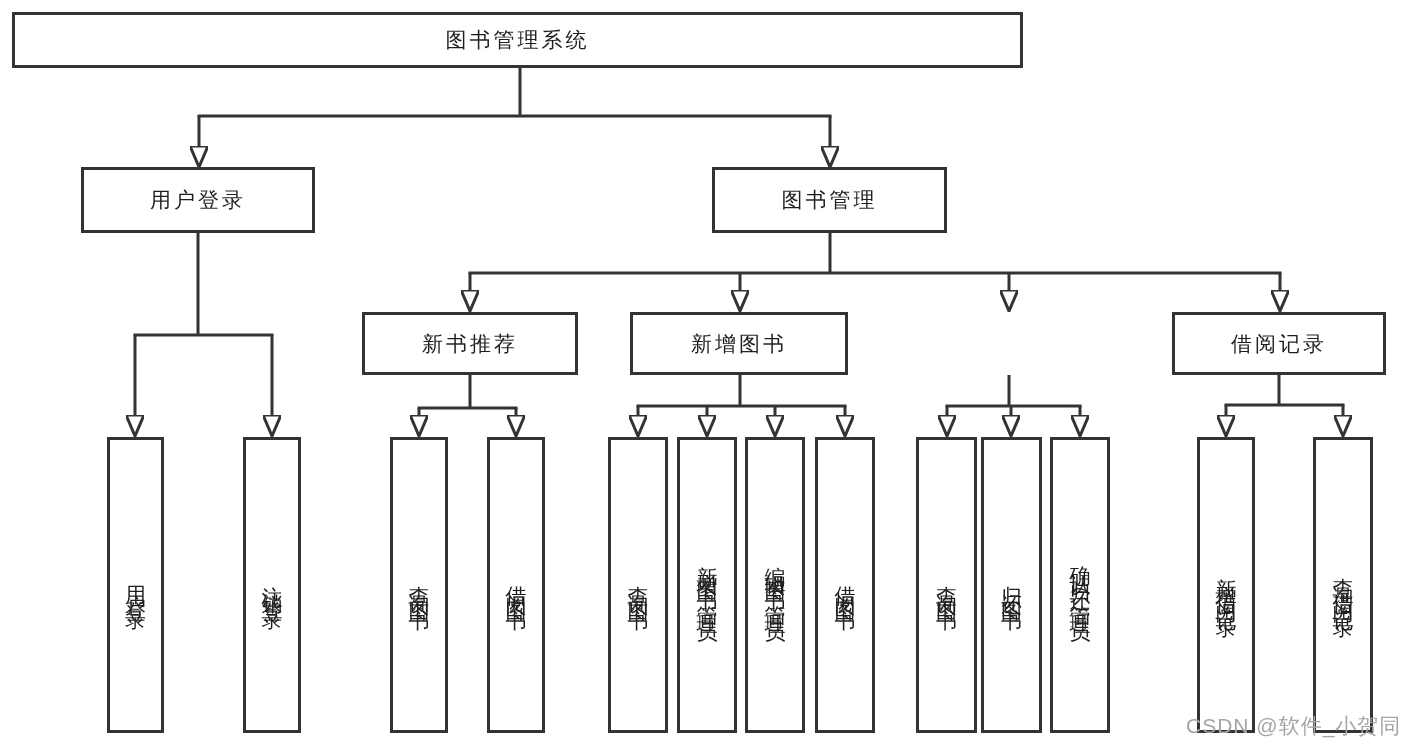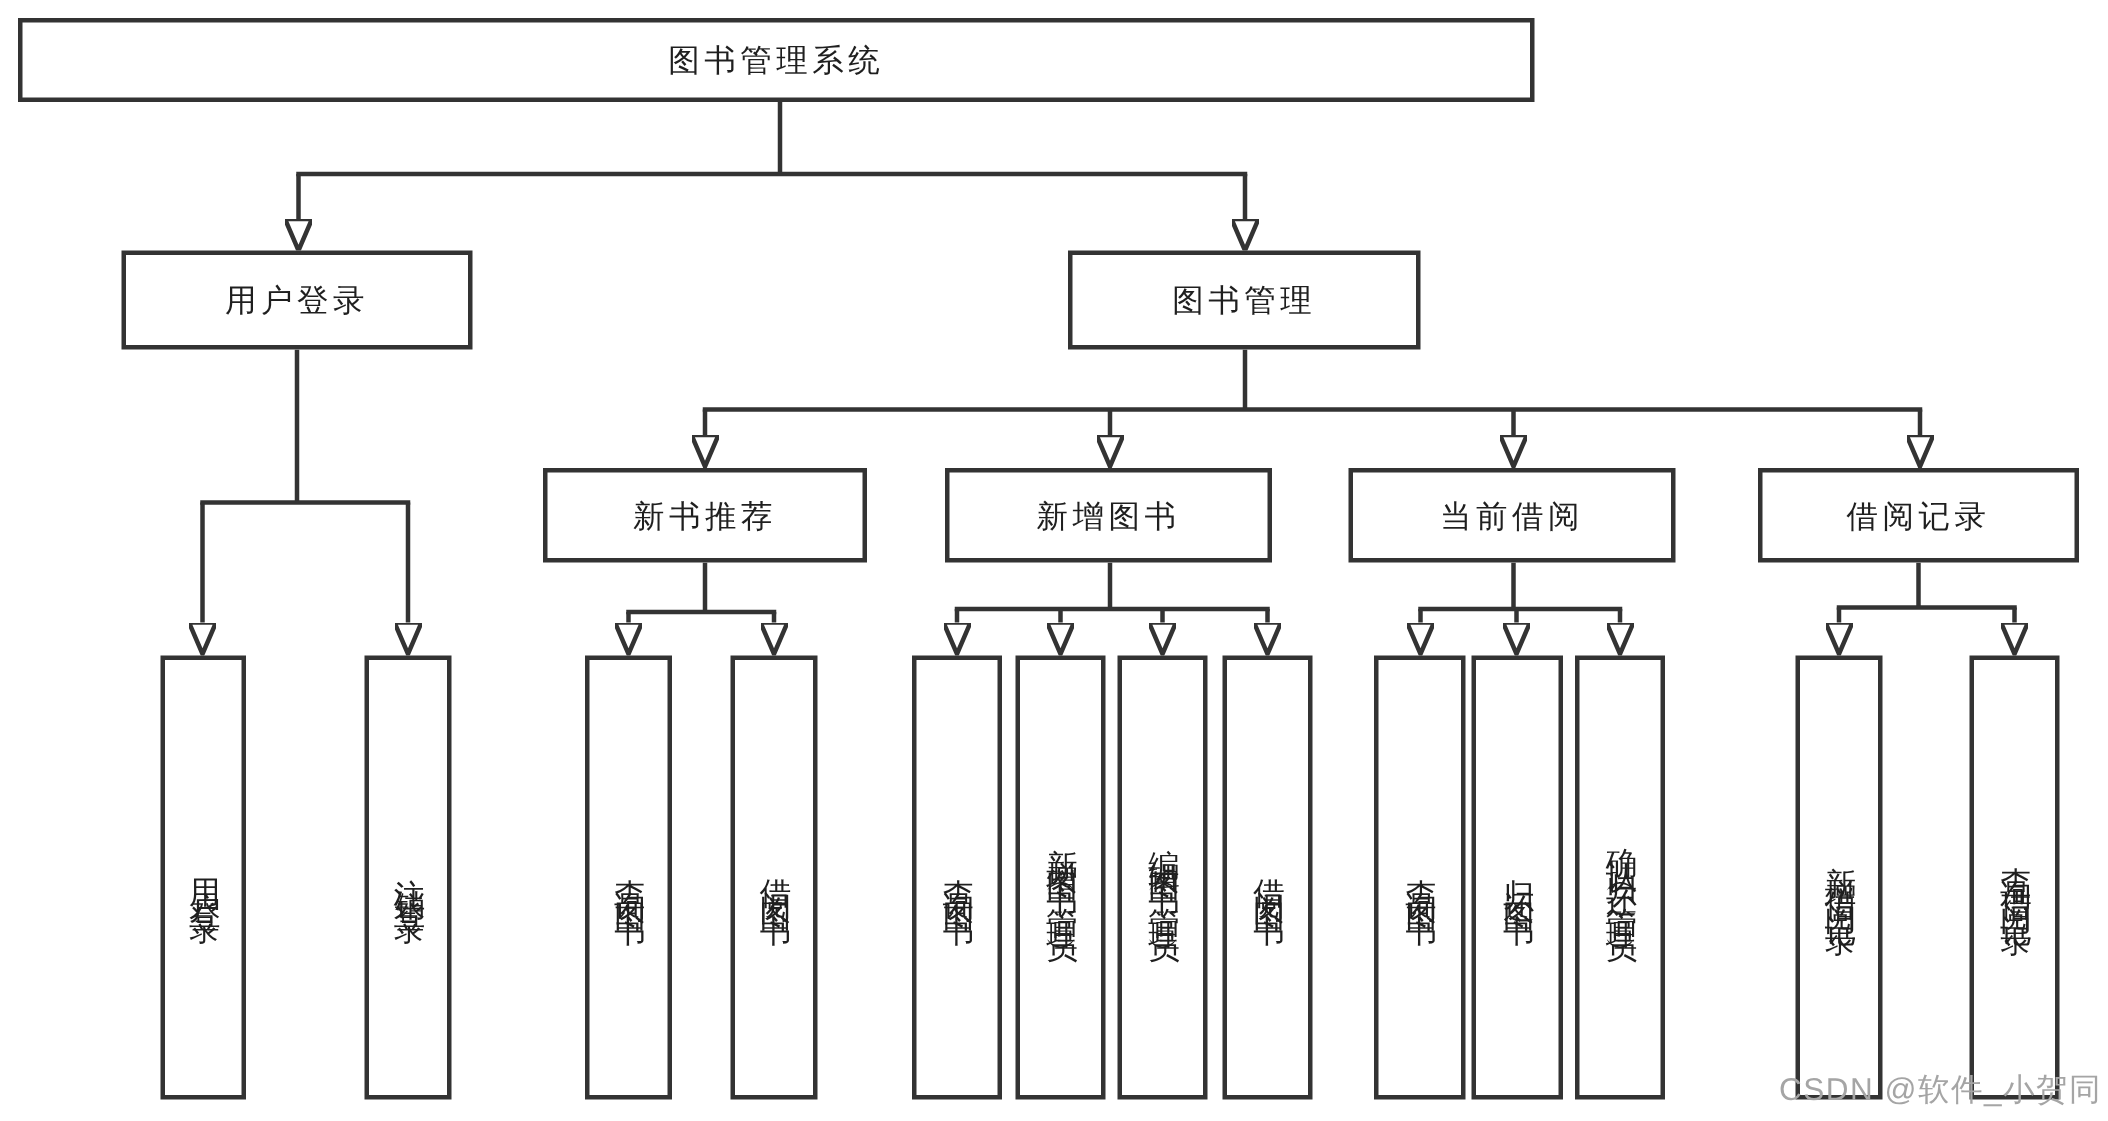--- a/index.html
+++ b/index.html
@@ -78,21 +78,20 @@
     <path d="M1343 405 V415" marker-end="url(#arr)"></path>
   </svg>
 
   <div class="box" style="left:12px;top:12px;width:1011px;height:56px;">图书管理系统</div>
 
   <div class="box" style="left:81px;top:167px;width:234px;height:66px;">用户登录</div>
   <div class="box" style="left:712px;top:167px;width:235px;height:66px;">图书管理</div>
 
   <div class="box" style="left:362px;top:312px;width:216px;height:63px;">新书推荐</div>
   <div class="box" style="left:630px;top:312px;width:218px;height:63px;">新增图书</div>
-  <div class="box" style="left:899px;top:312px;width:218px;height:63px;">当前借阅</div>
   <div class="box" style="left:1172px;top:312px;width:214px;height:63px;">借阅记录</div>
 
   <div class="box leaf" style="left:107px;top:437px;width:57px;height:296px;">
     <span class="vtext">用户登录</span>
   </div>
   <div class="box leaf" style="left:243px;top:437px;width:58px;height:296px;">
     <span class="vtext">注销登录</span>
   </div>
 
   <div class="box leaf" style="left:390px;top:437px;width:58px;height:296px;">

